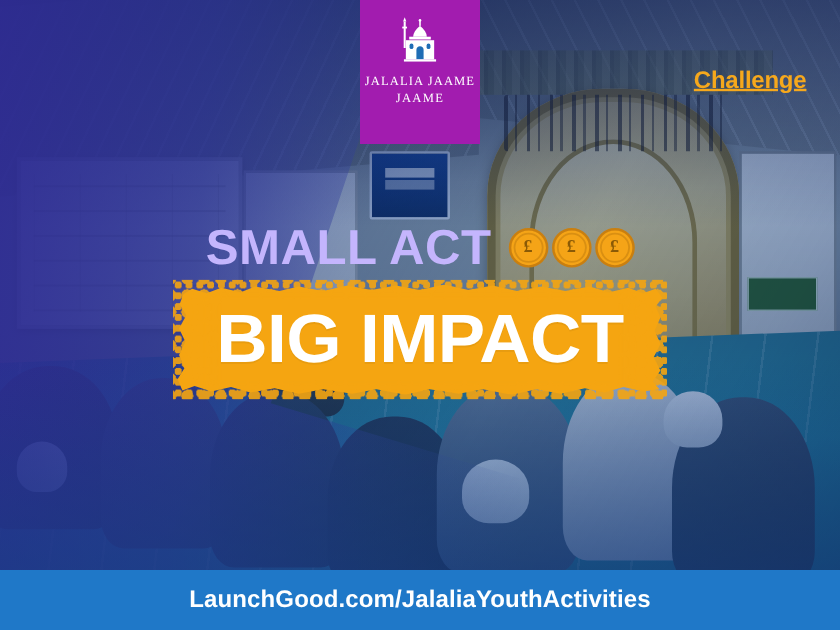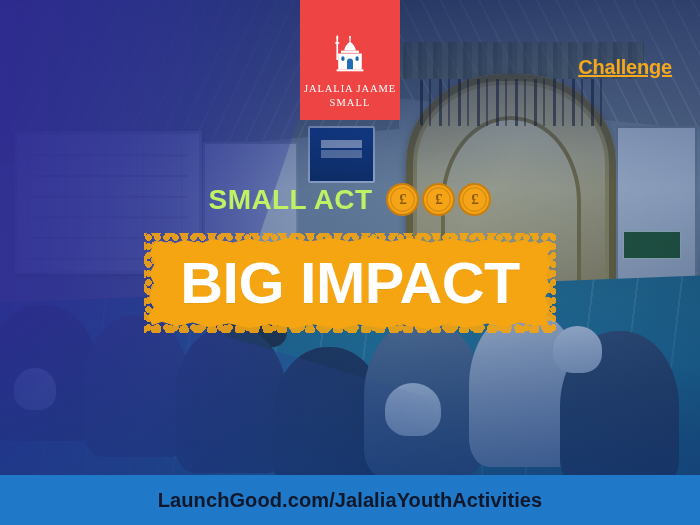--- a/index.html
+++ b/index.html
@@ -157,24 +157,24 @@
     background: linear-gradient(180deg, rgba(18,32,86,.62), rgba(18,32,86,0));
   }
   .tint-bottom {
     position: absolute; left: 0; right: 0; bottom: 9.5%; height: 34%;
     background: linear-gradient(180deg, rgba(20,58,120,0), rgba(22,62,130,.55));
   }
 
   
   .logo-badge {
     position: absolute; left: 300px; top: 0; width: 100px; height: 120px;
-    background: #ef4444;
+    background: #a21caf;
     display: flex; flex-direction: column;
     align-items: center; justify-content: flex-start;
-    padding-top: 32px; box-sizing: border-box;
+    padding-top: 12px; box-sizing: border-box;
     z-index: 6;
   }
   .mosque-icon { width: 50px; height: 44px; display:block; }
   .logo-badge .lname {
     color: #fff; font-family: "Liberation Serif", serif;
     font-size: 10.5px; letter-spacing: .9px; line-height: 14px;
     text-align: center; margin-top: 6px; white-space: nowrap;
   }
   .logo-badge .lname2 {
     color: #fff; font-family: "Liberation Serif", serif;
@@ -194,21 +194,21 @@
     letter-spacing: -.2px; line-height: 22px; text-decoration: underline;
   }
 
   
   .small-act-row {
     position: absolute; left: 0; right: 0; top: 183px;
     display: flex; align-items: center; justify-content: center;
     gap: 14px; z-index: 6;
   }
   .small-act {
-    color: #bef264; font-size: 28px; font-weight: bold;
+    color: #c4b5fd; font-size: 41px; font-weight: bold;
     letter-spacing: .4px;
   }
   .coins { display: flex; gap: 3px; }
   .coin {
     width: 29px; height: 29px; border-radius: 50%;
     background: #f5a417;
     border: 2.5px solid #c97f10;
     box-shadow: inset 0 0 0 2px #f5a417, inset 0 0 0 3.5px #d98f12;
     display: flex; align-items: center; justify-content: center;
     color: #8a5a06; font-size: 15px; font-weight: bold;
@@ -268,21 +268,21 @@
   }
 
   
   .urlbar {
     position: absolute; left: 0; right: 0; bottom: 0; height: 50px;
     background: #1f78c8;
     display: flex; align-items: center; justify-content: center;
     z-index: 7;
   }
   .urlbar span {
-    color: #0f172a; font-size: 20px; font-weight: bold; letter-spacing: .1px;
+    color: #ffffff; font-size: 20px; font-weight: bold; letter-spacing: .1px;
   }
 </style>
 </head>
 <body>
 
 <div id="poster">
 
   <div class="photo">
     <div class="ph-base"></div>
     <div class="ph-ceiling"></div>
@@ -325,21 +325,21 @@
       <rect x="24.35" y="5.6" width="1.3" height="4" fill="#ffffff"></rect>
       <circle cx="25" cy="5" r="1.1" fill="#ffffff"></circle>
       <rect x="16" y="18.6" width="18" height="2.3" fill="#ffffff"></rect>
       <rect x="13.2" y="21.5" width="23.6" height="16" fill="#ffffff"></rect>
       <path d="M22 37.5 L22 29.5 C22 27.8 23.3 26.6 25 26.6 C26.7 26.6 28 27.8 28 29.5 L28 37.5 Z" fill="#1f6db5"></path>
       <rect x="16.3" y="24.3" width="3.2" height="4.6" rx="1.6" fill="#1f6db5"></rect>
       <rect x="30.5" y="24.3" width="3.2" height="4.6" rx="1.6" fill="#1f6db5"></rect>
       <rect x="11.6" y="37.4" width="26.8" height="1.9" fill="#ffffff"></rect>
     </svg>
     <div class="lname">JALALIA JAAME</div>
-    <div class="lname2">SMALL</div>
+    <div class="lname2">JAAME</div>
   </div>
 
   <div class="lg-logo">
     <div class="lg-bot">Challenge</div>
   </div>
 
   <div class="small-act-row">
     <div class="small-act">SMALL ACT</div>
     <div class="coins">
       <div class="coin">£</div>

